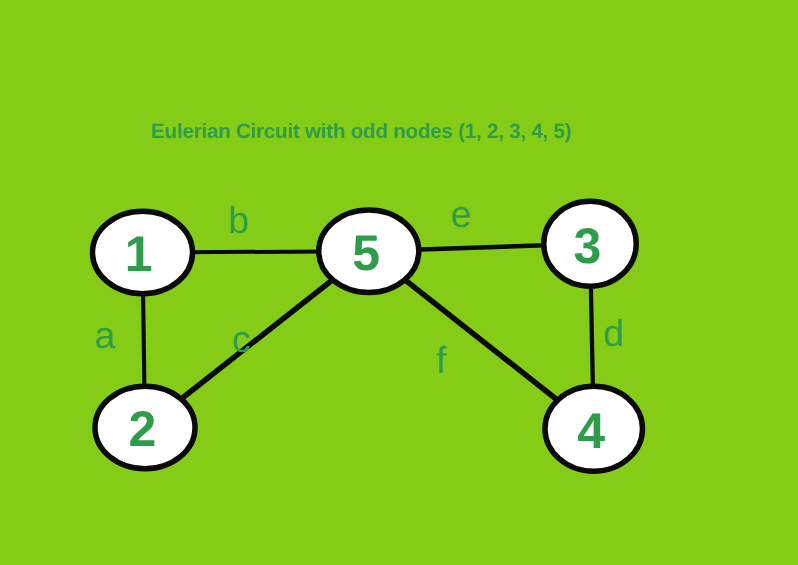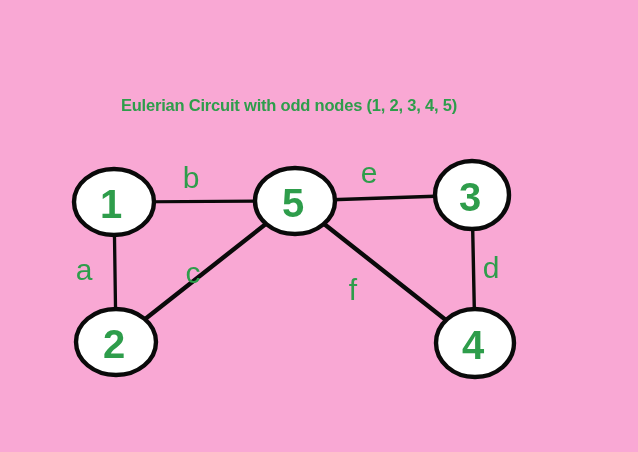--- a/index.html
+++ b/index.html
@@ -8,21 +8,21 @@
     width: 638px;
     height: 452px;
     background: #ffffff;
     overflow: hidden;
     font-family: "Liberation Sans", sans-serif;
   }
   .canvas {
     position: relative;
     width: 638px;
     height: 452px;
-    background: #f9a8d4;
+    background: #84cc16;
   }
   svg { display: block; }
   .title-text {
     font-family: "Liberation Sans", sans-serif;
     font-size: 16.5px;
     font-weight: 700;
     letter-spacing: -0.2px;
     fill: #2E9D4B;
   }
   .node-shape {

